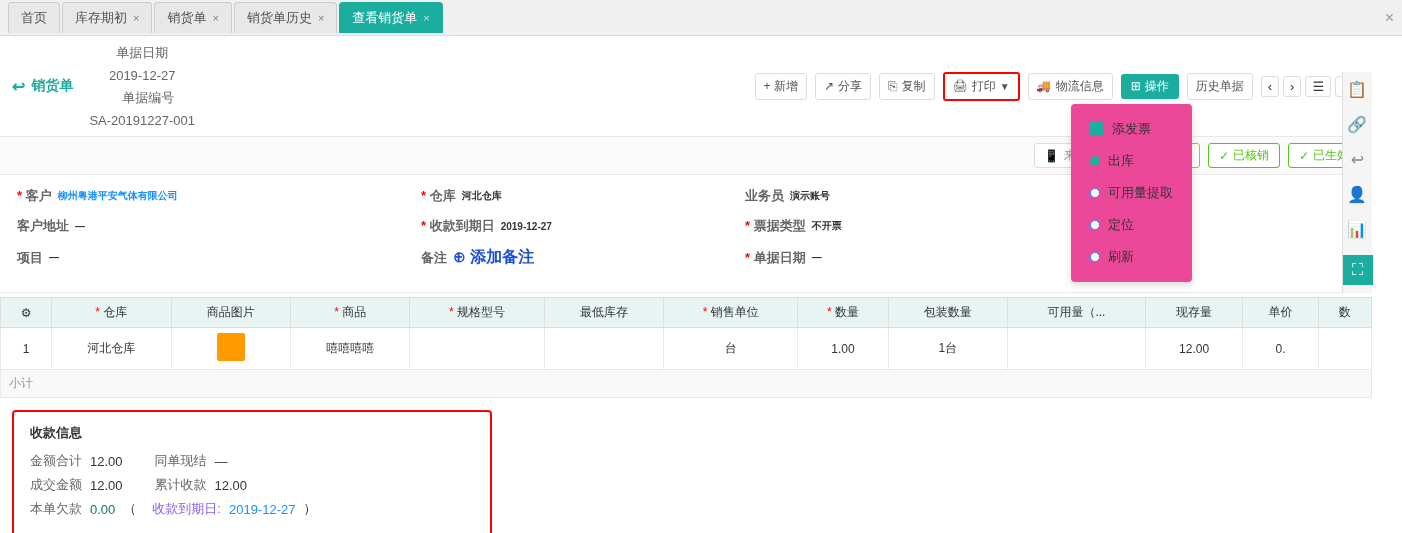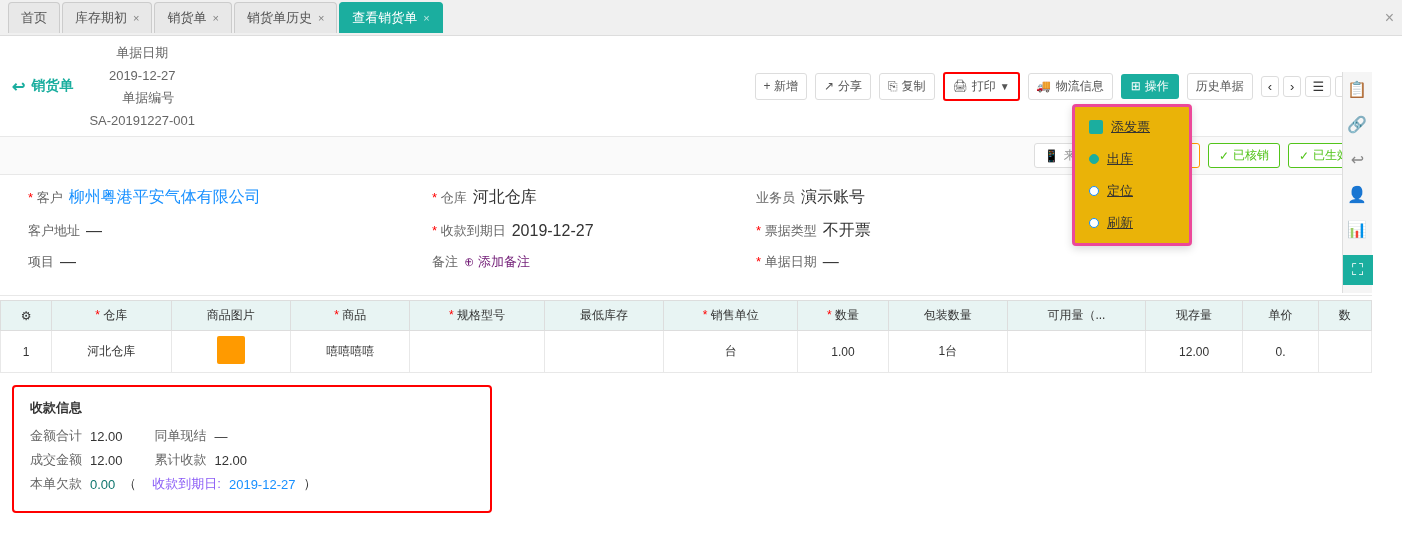--- a/index.html
+++ b/index.html
@@ -41,26 +41,26 @@
     }
     .status-btn {
       display: flex; align-items: center; gap: 4px; padding: 3px 10px;
       border: 1px solid #ddd; border-radius: 3px; cursor: pointer; font-size: 12px;
       color: #555; background: #fff;
     }
     .status-btn.gray { color: #999; }
     .status-btn.green { border-color: #52c41a; color: #52c41a; }
 
     
-    .form-area { padding: 12px 28px; background: #fff; }
+    .form-area { padding: 12px 17px; background: #fff; font-weight: bold; }
     .form-row { display: flex; align-items: center; margin-bottom: 12px; gap: 24px; }
     .form-field { display: flex; align-items: center; gap: 6px; }
     .field-label { color: #666; font-size: 13px; white-space: nowrap; }
     .field-label .required { color: red; }
-    .field-value { color: #333; font-size: 16px; }
+    .field-value { color: #333; font-size: 10px; }
     .field-value.link { color: #1890ff; cursor: pointer; }
 
     
     .data-table { width: 100%; border-collapse: collapse; font-size: 12px; margin-top: 4px; }
     .data-table th {
       background: #e8f4f3; border: 1px solid #ddd; padding: 6px 8px;
       text-align: center; font-weight: normal; color: #333; white-space: nowrap;
     }
     .data-table th .required { color: red; }
     .data-table td { border: 1px solid #e8e8e8; padding: 5px 8px; text-align: center; }
@@ -76,23 +76,23 @@
     .payment-title { font-weight: bold; font-size: 13px; margin-bottom: 10px; }
     .payment-row { display: flex; align-items: center; gap: 32px; margin-bottom: 6px; }
     .payment-field { display: flex; align-items: center; gap: 8px; }
     .payment-label { color: #666; font-size: 13px; }
     .payment-value { color: #333; font-size: 13px; }
     .payment-value.red { color: #0f766e; }
     .payment-value.blue { color: #1890ff; }
 
     
     .dropdown-menu {
-      position: absolute; top: 68px; right: 180px; background: #eab308;
-      border: 3px solid #ec4899; border-radius: 4px; box-shadow: 0 3px 8px rgba(0,0,0,0.15);
-      z-index: 100; min-width: 120px; padding: 4px 0; text-decoration: underline;
+      position: absolute; top: 68px; right: 180px; background: #ec4899;
+      border: 5px solid #ec4899; border-radius: 4px; box-shadow: 0 3px 8px rgba(0,0,0,0.15);
+      z-index: 100; min-width: 120px; padding: 4px 0;
     }
     .dropdown-item {
       display: flex; align-items: center; gap: 8px; padding: 7px 14px;
       cursor: pointer; font-size: 13px; color: #333;
     }
     .dropdown-item .dot { width: 10px; height: 10px; border-radius: 50%; display: inline-block; }
     .dropdown-item .dot.teal { background: #1bae9f; border: 1px solid #1bae9f; }
     .dropdown-item .dot.blue { background: #1890ff; border: 1px solid #1890ff; }
     .dropdown-item .icon-sq { width: 14px; height: 14px; background: #1bae9f; display: inline-block; border-radius: 2px; }
 
@@ -113,21 +113,21 @@
 
     
     .ops-btn {
       background: #1bae9f; color: #fff; border: none; padding: 4px 10px;
       border-radius: 3px; cursor: pointer; font-size: 12px;
     }
 
     
     .table-scroll { overflow-x: auto; }
 
-    .add-note { color: #701a75; cursor: pointer; font-size: 13px; }
+    .add-note { color: #1d4ed8; cursor: pointer; font-size: 16px; }
   </style>
 </head>
 <body>
 
 <div style="width:1402px; height:533px; overflow:hidden; position:relative; background:#fff;">
 
   <div class="tab-bar">
     <div class="tab-item">
       <span>首页</span>
     </div>
@@ -306,20 +306,23 @@
             <td></td>
             <td></td>
             <td>台</td>
             <td>1.00</td>
             <td>1台</td>
             <td></td>
             <td>12.00</td>
             <td>0.</td>
             <td></td>
           </tr>
+          <tr>
+            <td colspan="13" class="subtotal">小计</td>
+          </tr>
         </tbody>
       </table>
     </div>
 
     <div style="padding: 4px 0;">
       <div class="payment-box">
         <div class="payment-title">收款信息</div>
         <div class="payment-row">
           <div class="payment-field">
             <span class="payment-label">金额合计</span>
@@ -358,20 +361,24 @@
       <div class="dropdown-item">
         <span class="icon-sq"></span>
         <span>添发票</span>
       </div>
       <div class="dropdown-item">
         <span class="dot teal"></span>
         <span>出库</span>
       </div>
       <div class="dropdown-item">
         <span class="dot blue" style="background:#fff;border:1px solid #1890ff;"></span>
+        <span>可用量提取</span>
+      </div>
+      <div class="dropdown-item">
+        <span class="dot blue" style="background:#fff;border:1px solid #1890ff;"></span>
         <span>定位</span>
       </div>
       <div class="dropdown-item">
         <span class="dot blue" style="background:#fff;border:1px solid #1890ff;"></span>
         <span>刷新</span>
       </div>
     </div>
 
     <div class="right-sidebar">
       <span class="sidebar-icon">📋</span>

